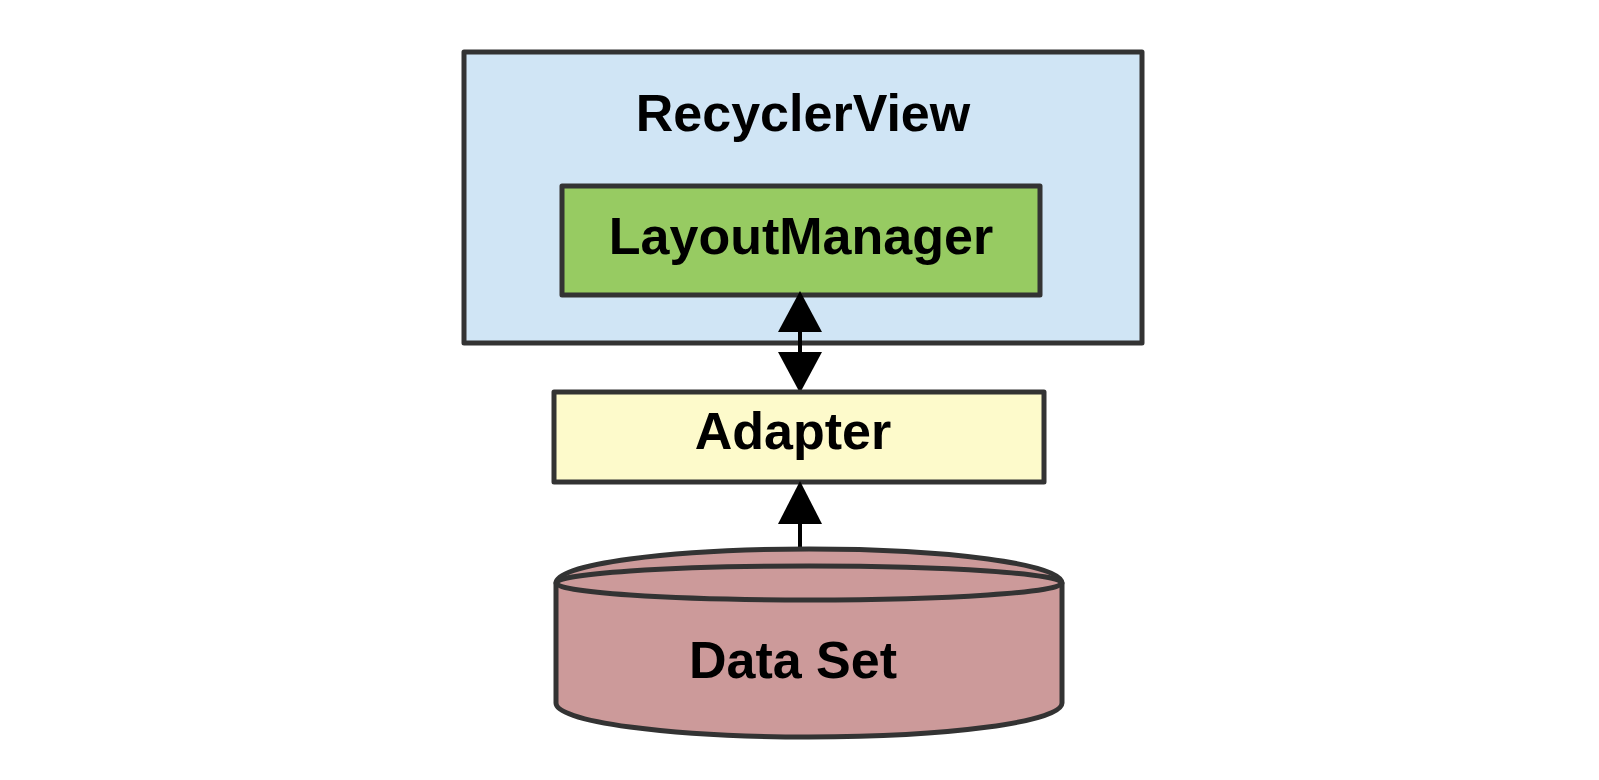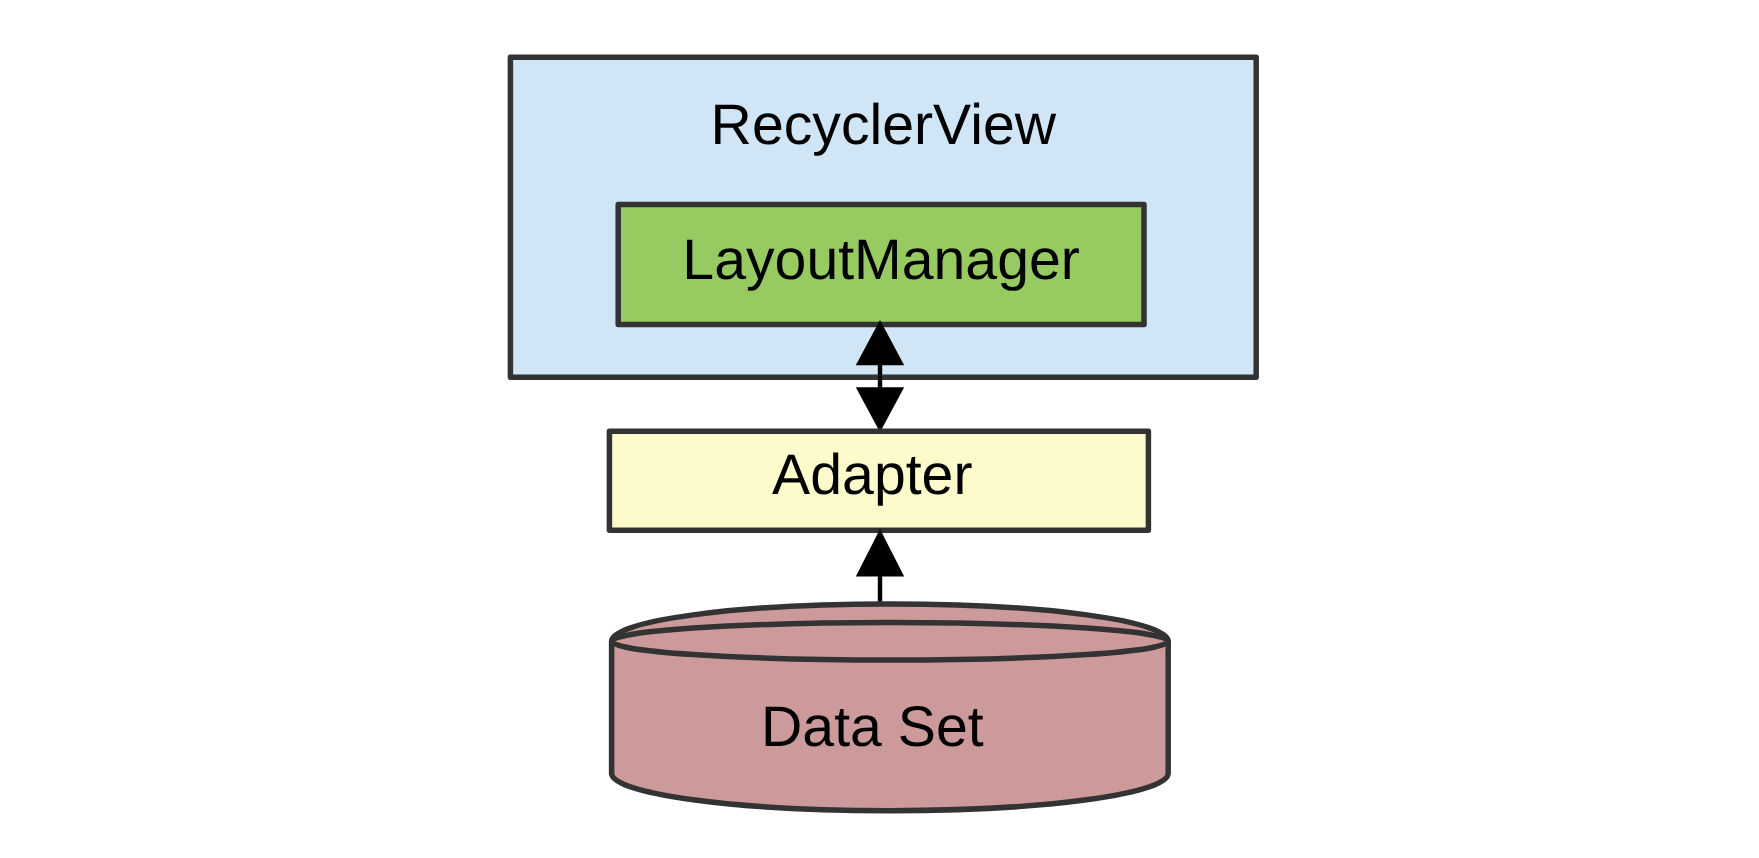--- a/index.html
+++ b/index.html
@@ -12,20 +12,21 @@
     width: 1599px;
     height: 780px;
     overflow: hidden;
     font-family: "Liberation Sans", sans-serif;
   }
   #diagram-root {
     position: relative;
     width: 1599px;
     height: 780px;
     background: #ffffff;
+    font-weight: bold;
   }
   #diagram-svg {
     position: absolute;
     left: 0;
     top: 0;
     width: 1599px;
     height: 780px;
     display: block;
   }
   .node-label {

